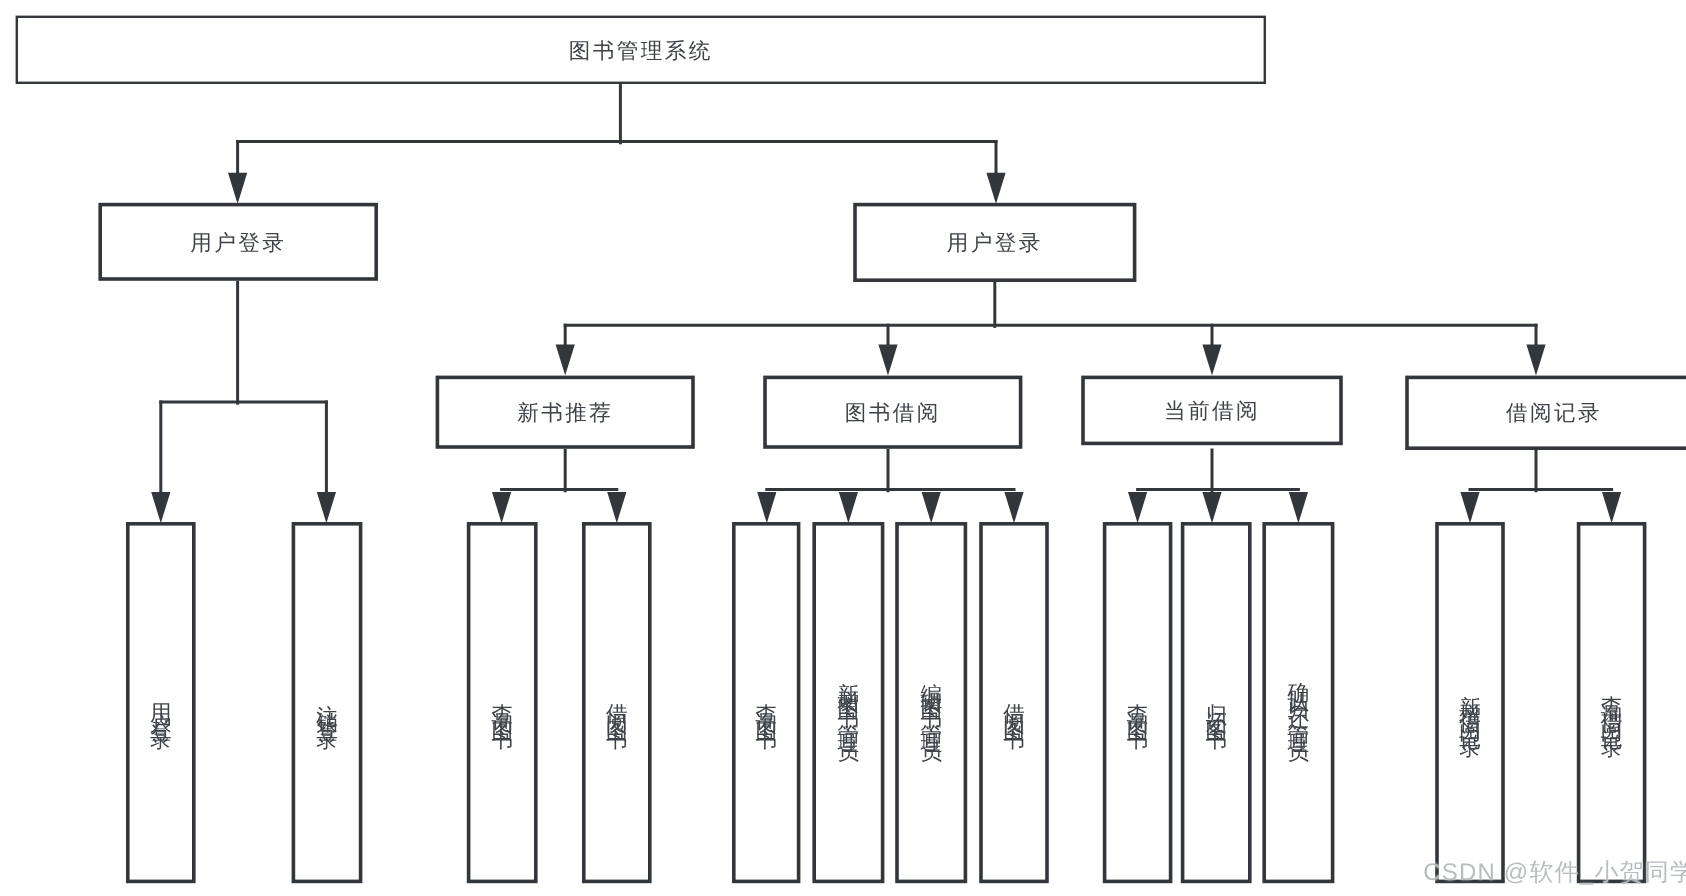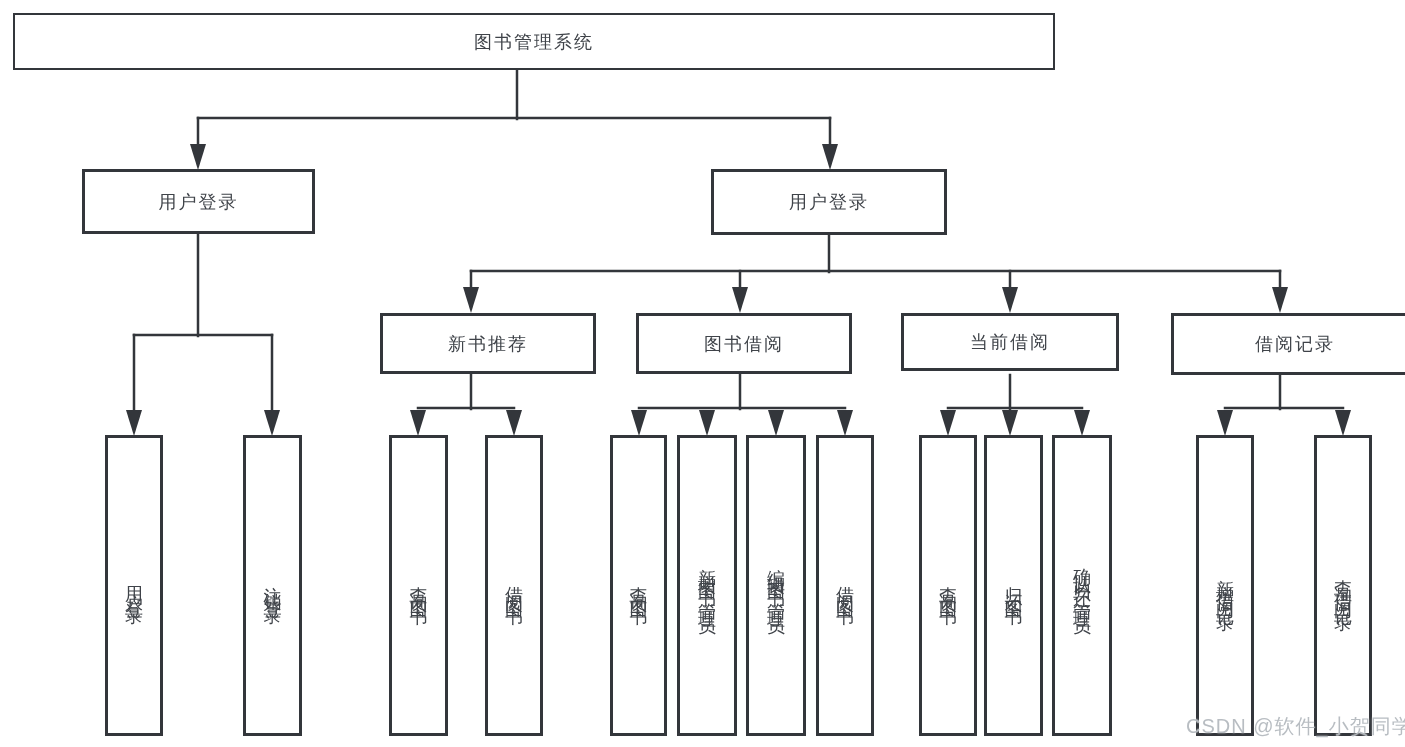--- a/index.html
+++ b/index.html
@@ -121,21 +121,21 @@
     <span class="hlabel">图书管理系统</span>
   </div>
 
   <div class="node" style="left:82px; top:169px; width:233px; height:65px">
     <span class="hlabel">用户登录</span>
   </div>
   <div class="node" style="left:711px; top:169px; width:236px; height:66px">
     <span class="hlabel">用户登录</span>
   </div>
 
-  <div class="node" style="left:380px; top:313px; width:216px; height:61px">
+  <div class="node" style="left:363px; top:313px; width:216px; height:61px">
     <span class="hlabel">新书推荐</span>
   </div>
   <div class="node" style="left:636px; top:313px; width:216px; height:61px">
     <span class="hlabel">图书借阅</span>
   </div>
   <div class="node" style="left:901px; top:313px; width:218px; height:58px">
     <span class="hlabel">当前借阅</span>
   </div>
   <div class="node" style="left:1171px; top:313px; width:248px; height:62px">
     <span class="hlabel">借阅记录</span>

